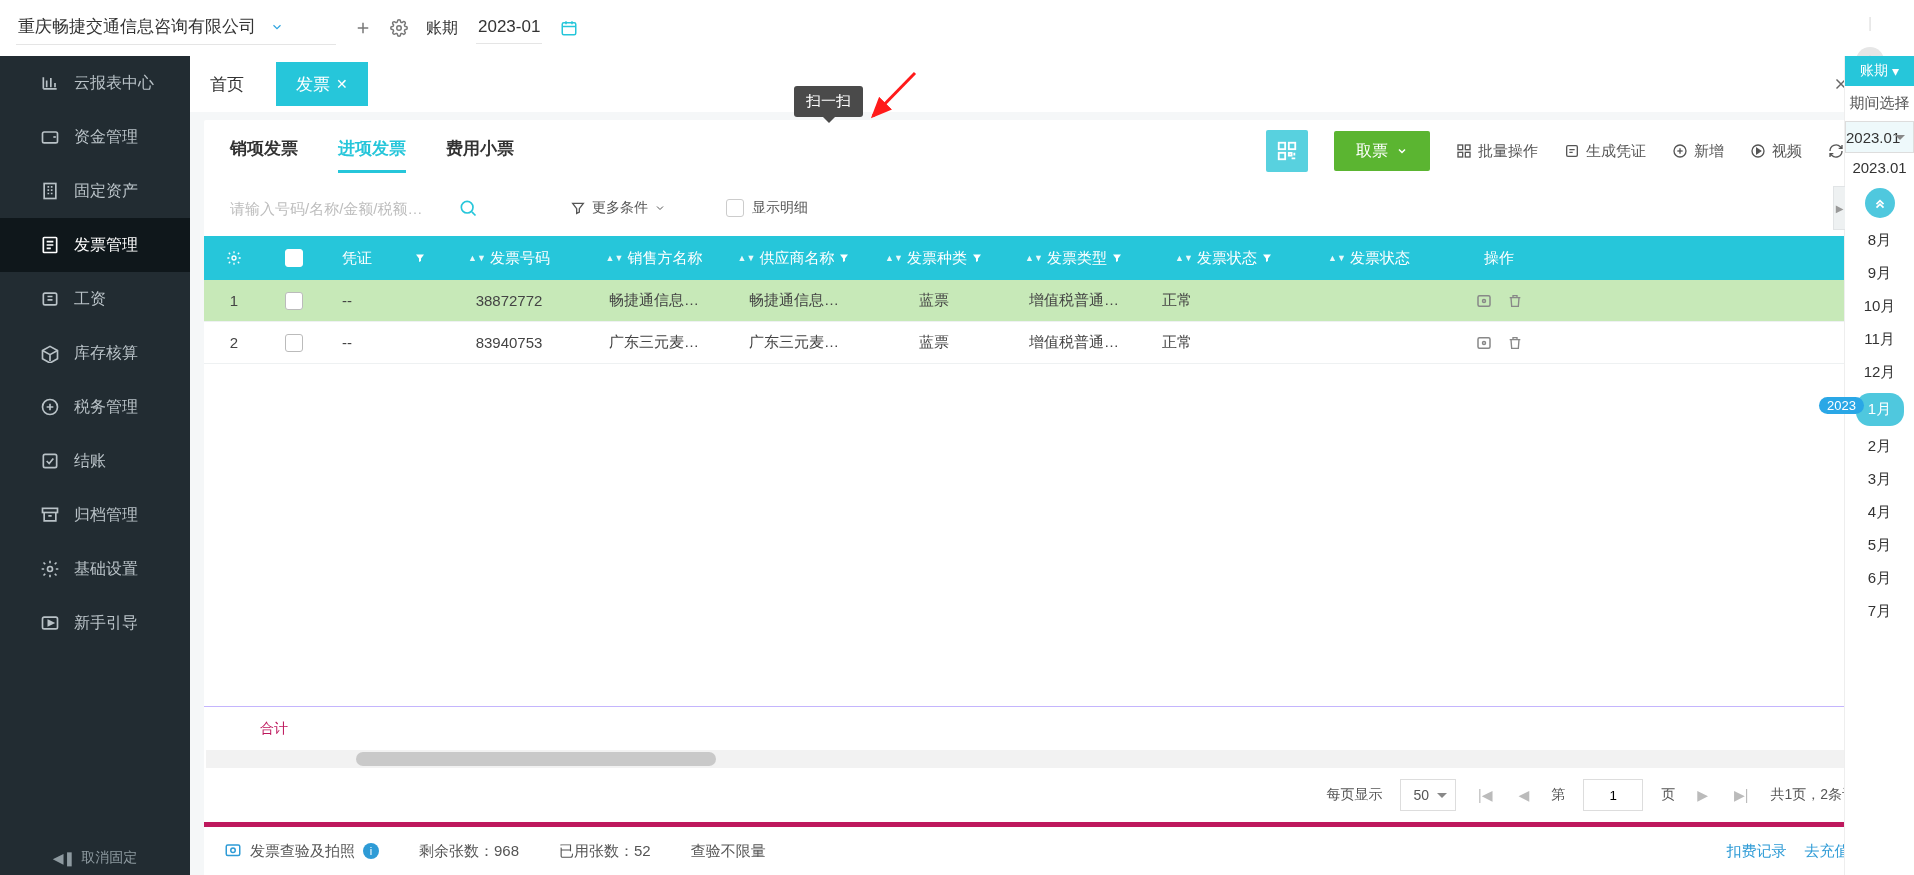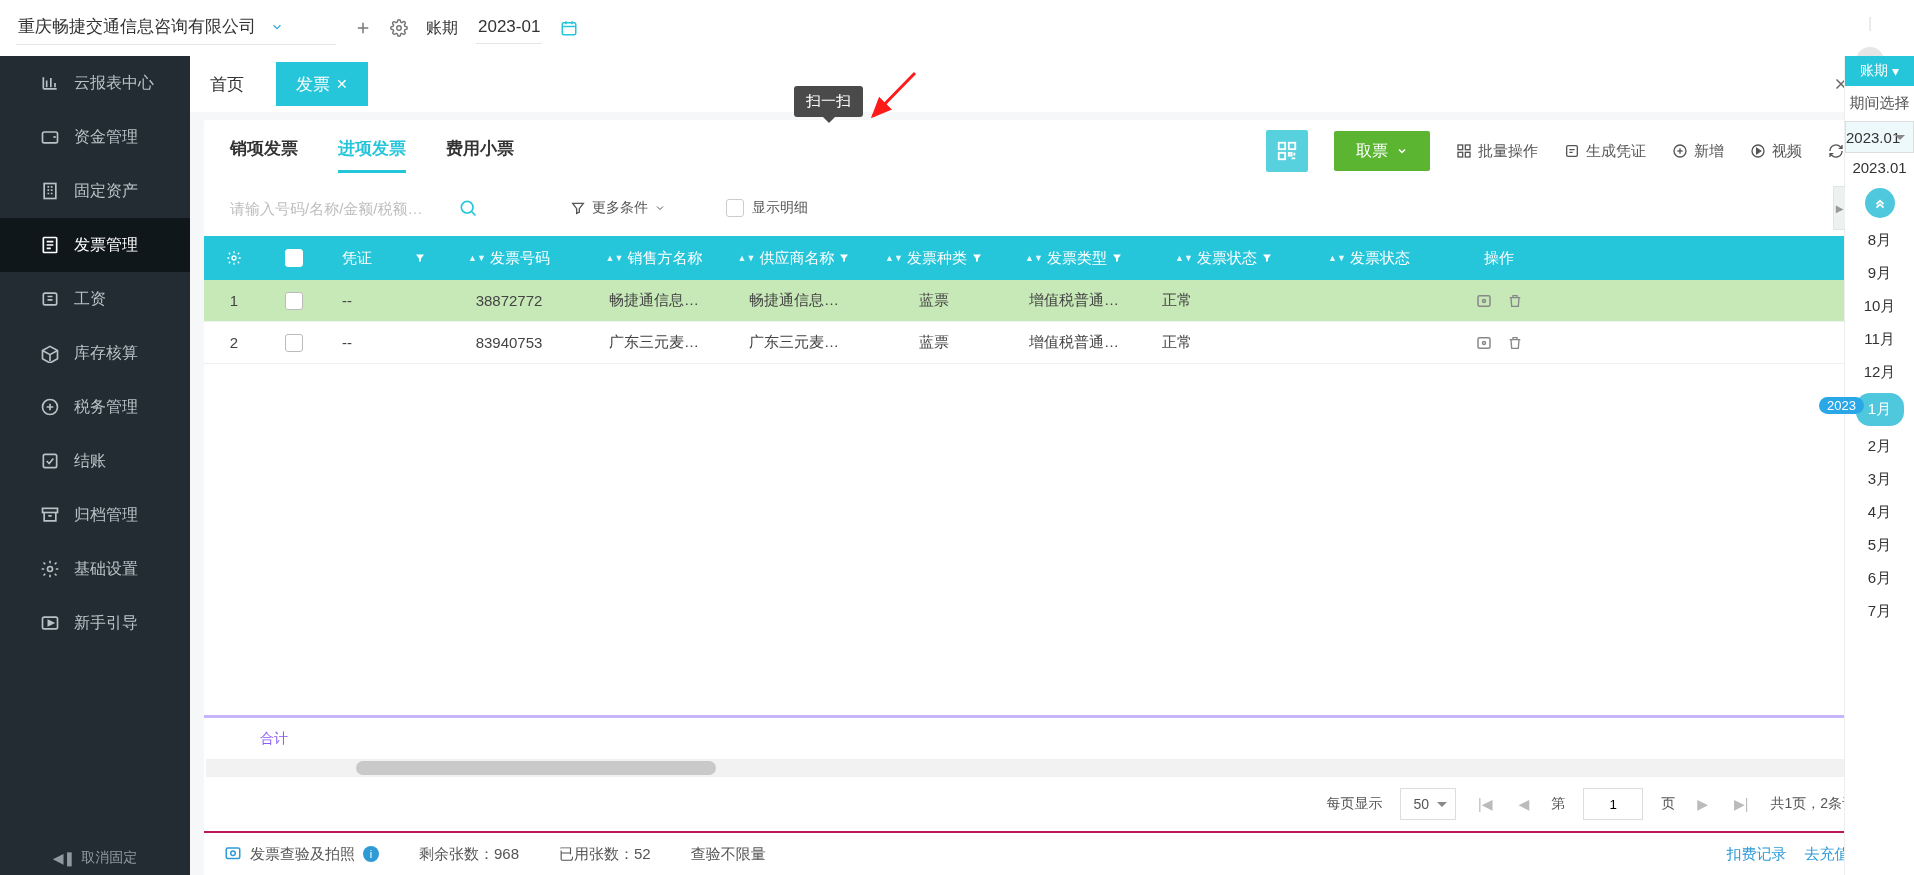--- a/index.html
+++ b/index.html
@@ -61,32 +61,32 @@
 
 
 .tbl { flex:1; overflow:hidden; }
 .thead { background:#26c6da; color:#fff; height:44px; display:flex; align-items:center; font-size:15px;}
 .th, .td { padding:0 8px; display:flex; align-items:center; justify-content:center; gap:4px; overflow:hidden; white-space:nowrap;}
 .c-gear{width:60px;} .c-chk{width:60px;} .c-vch{width:110px;justify-content:flex-start;padding-left:18px;} .c-inv{width:150px;} .c-seller{width:140px;} .c-supplier{width:140px;} .c-kind{width:140px;} .c-type{width:140px;} .c-status{width:160px;} .c-month{width:130px;} .c-ops{width:130px;}
 .sort-arr { display:inline-flex; flex-direction:column; line-height:6px; font-size:9px; opacity:.9;}
 .tbody .tr { height:42px; display:flex; align-items:center; border-bottom:1px solid #eef1f2; font-size:15px; color:#444;}
 .tbody .tr.hl { background:#c7e9b8; }
 .row-chk { width:18px; height:18px; border:1px solid #bbb; border-radius:3px; background:#fff;}
-.sum-row { height:44px; border-top:3px solid #c4b5fd; display:flex; align-items:center; padding-left:56px; color:#8b5cf6;}
+.sum-row { height:44px; border-top:1px solid #c4b5fd; display:flex; align-items:center; padding-left:56px; color:#be185d;}
 
 .hscroll { height:18px; background:#f2f2f2; position:relative; margin:0 2px;}
 .hscroll-thumb { position:absolute; top:2px; height:14px; background:#c9c9c9; border-radius:7px; left:150px; width:360px;}
 
 .pager { height:54px; display:flex; align-items:center; justify-content:flex-end; gap:18px; padding-right:30px; color:#555;}
 .sel { border:1px solid #ddd; height:32px; padding:0 26px 0 12px; display:flex; align-items:center; position:relative;}
 .sel::after{content:"";position:absolute;right:8px;top:13px;border:5px solid transparent;border-top-color:#888;}
 .pg-inpt { width:60px; height:32px; border:1px solid #ddd; text-align:center;}
 .pg-btn { color:#bbb; cursor:pointer; padding:0 4px;}
 
-.footer { height:44px; background:#fff; border-top:2px solid #be185d; display:flex; align-items:center; padding:0 20px; gap:40px; color:#555; font-size:15px;}
+.footer { height:53px; background:#fff; border-top:5px solid #be185d; display:flex; align-items:center; padding:0 20px; gap:40px; color:#555; font-size:15px;}
 .foot-right { margin-left:auto; display:flex; align-items:center; gap:18px;}
 .link { color:#2e9bd6; cursor:pointer;}
 
 
 .period-col { position:absolute; right:0; top:56px; width:70px; height:calc(875px - 56px); background:#fff; border-left:1px solid #eee; display:flex; flex-direction:column; align-items:center; font-size:15px;}
 .period-head { width:100%; background:#26c6da; color:#fff; height:30px; display:flex; align-items:center; justify-content:center; gap:4px; cursor:pointer; font-size:14px;}
 .period-title { padding:8px 0; color:#555;}
 .period-yr { width:100%; text-align:center; padding:6px 0; color:#333; font-weight:500;}
 .period-yr.sel { background:#eef9fb;}
 .scroll-up { width:30px;height:30px;border-radius:50%;background:#4fc8de;color:#fff;display:flex;align-items:center;justify-content:center;margin:6px 0; cursor:pointer;}

